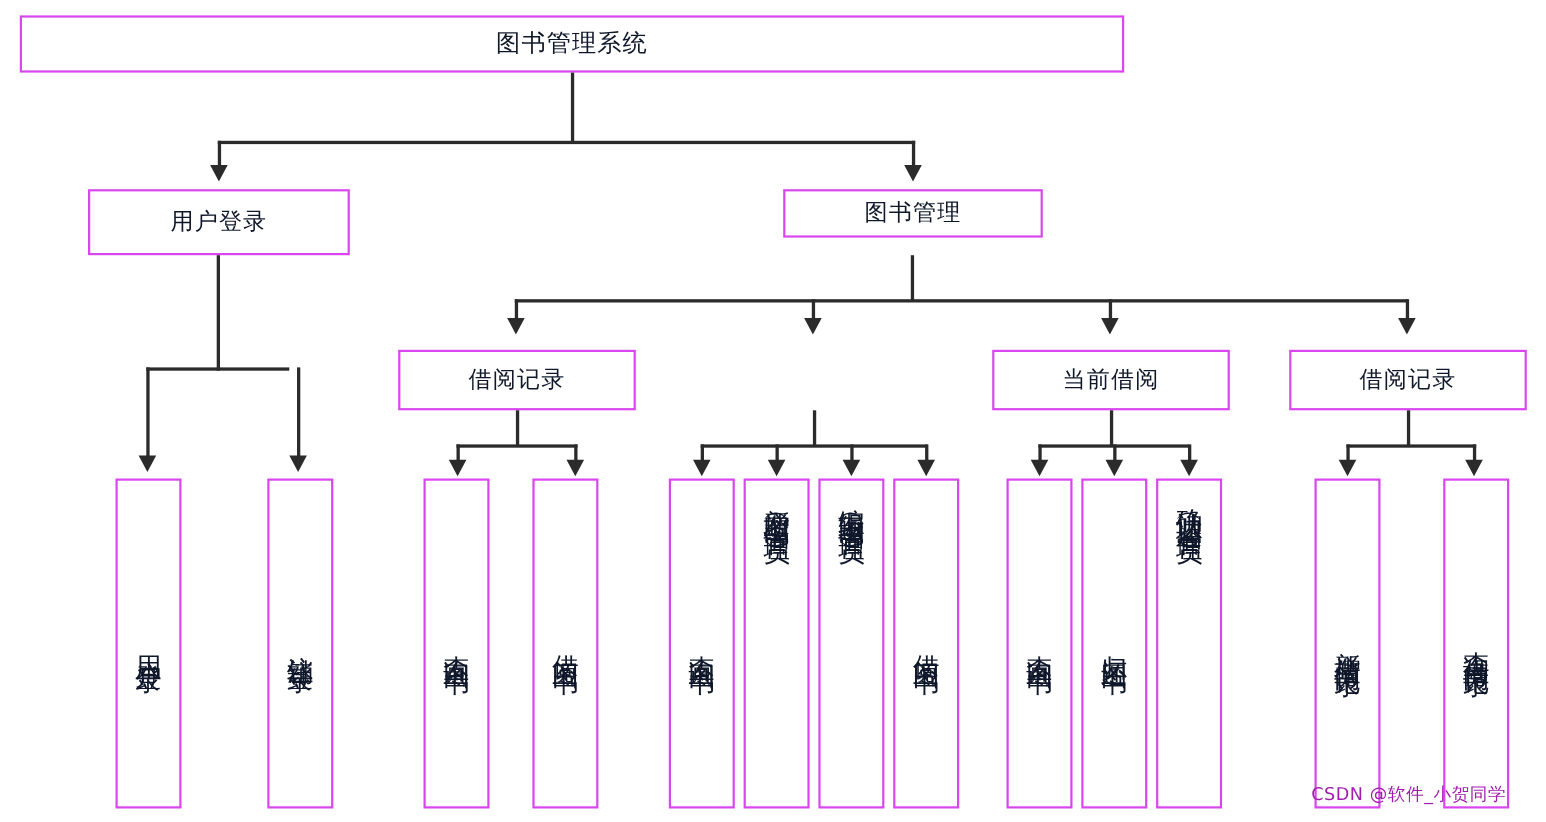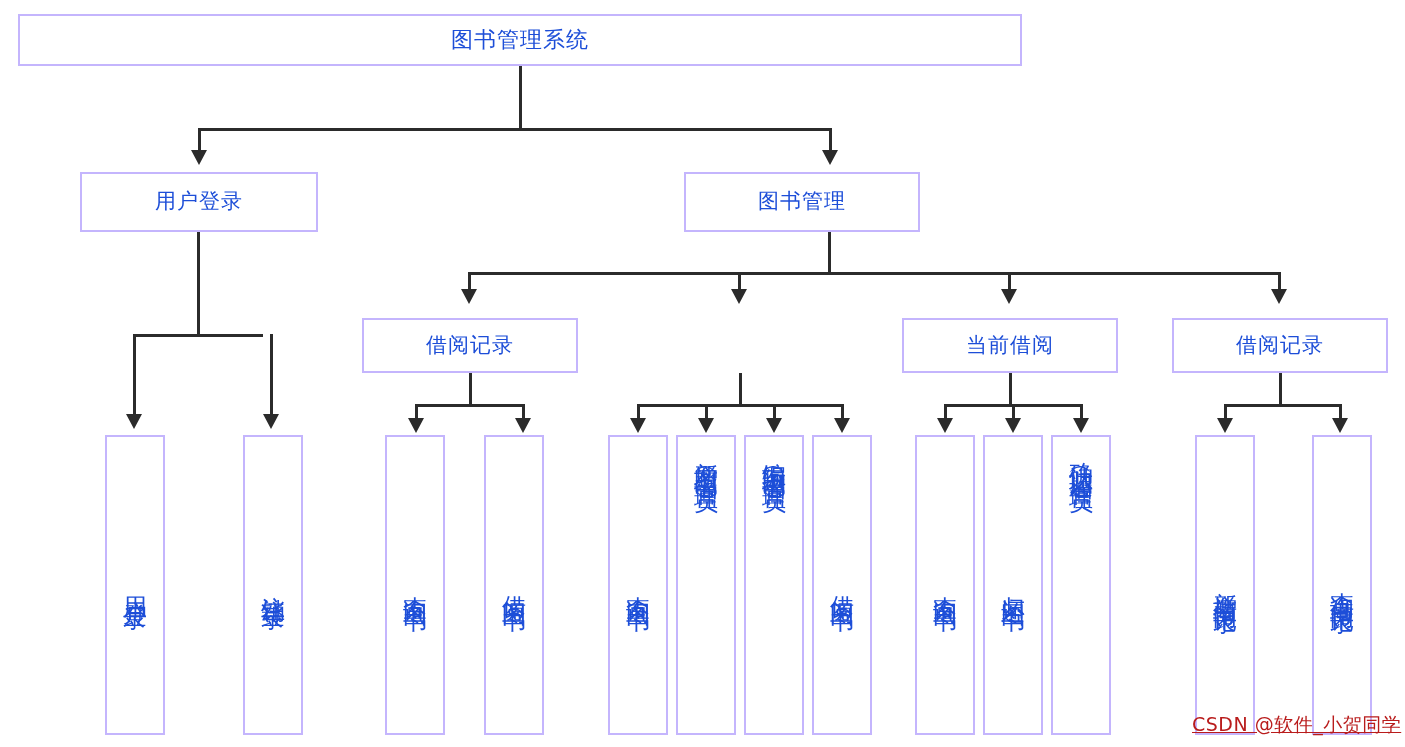--- a/index.html
+++ b/index.html
@@ -11,25 +11,25 @@
     position:relative;
     width:1405px;
     height:747px;
     background:#ffffff;
     overflow:hidden;
   }
   .node{
     position:absolute;
     box-sizing:border-box;
     background:#ffffff;
-    border:2px solid #c4b5fd;
+    border:2px solid #d946ef;
     display:flex;
     align-items:center;
     justify-content:center;
-    color:#1d4ed8;
+    color:#0f172a;
   }
   .node .label{
     display:block;
     text-align:center;
     line-height:1.12;
   }
   
   .node.horiz .label{
     font-size:21px;
     letter-spacing:1px;
@@ -63,25 +63,24 @@
   .ln.h{height:3px;}
   .arrow{
     position:absolute;
     width:0;height:0;
     border-left:8px solid transparent;
     border-right:8px solid transparent;
     border-top:15px solid #2b2b2b;
   }
   .watermark{
     position:absolute;
-    color:#b91c1c;
-    font-size:19px;
+    color:#a21caf;
+    font-size:16px;
     white-space:nowrap;
     letter-spacing:0.5px;
-    text-decoration:underline;
   }
 </style>
 </head>
 <body>
 
 <div id="canvas">
 
   <div class="node horiz root" style="left:18px;top:14px;width:1004px;height:52px;">
     <span class="label">图书管理系统</span>
   </div>
@@ -93,21 +92,21 @@
   <div class="ln v" style="left:198px;top:128px;height:25px;"></div>
   <div class="arrow" style="left:191px;top:150px;"></div>
 
   <div class="ln v" style="left:829px;top:128px;height:25px;"></div>
   <div class="arrow" style="left:822px;top:150px;"></div>
 
   <div class="node horiz" style="left:80px;top:172px;width:238px;height:60px;">
     <span class="label">用户登录</span>
   </div>
 
-  <div class="node horiz" style="left:684px;top:172px;width:236px;height:60px;">
+  <div class="node horiz" style="left:712px;top:172px;width:236px;height:44px;">
     <span class="label">图书管理</span>
   </div>
 
   <div class="ln v" style="left:197px;top:232px;height:105px;"></div>
   <div class="ln h" style="left:133px;top:334px;width:130px;"></div>
   <div class="ln v" style="left:133px;top:334px;height:83px;"></div>
   <div class="arrow" style="left:126px;top:414px;"></div>
   <div class="ln v" style="left:270px;top:334px;height:83px;"></div>
   <div class="arrow" style="left:263px;top:414px;"></div>
 

